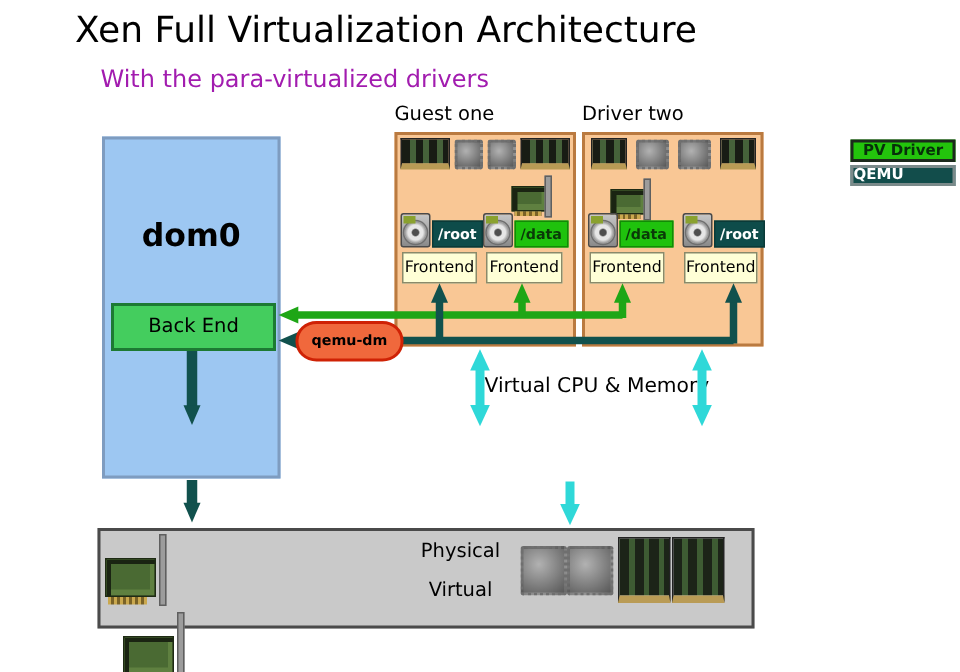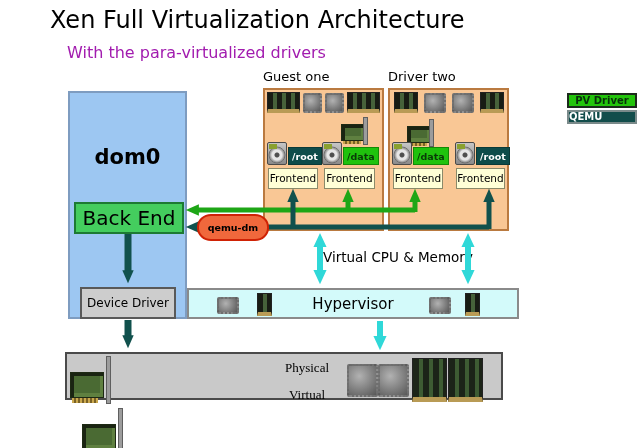--- a/index.html
+++ b/index.html
@@ -17,33 +17,33 @@
     border:2px solid #1c2a1c; font-size:10px; font-weight:bold; color:#07300a;
     text-align:center; line-height:11px; }
   .legend-qemu { left:567px; top:110px; width:70px; height:14px; background:#124d4b;
     border:2px solid #7a8a8a; font-size:10px; font-weight:bold; color:#fff;
     text-align:left; line-height:10px; }
 
   
   .dom0 { left:68px; top:91px; width:119px; height:228px; background:#9dc7f2; border:2px solid #7e9cc0; }
   .dom0-label { left:0; top:52px; width:100%; text-align:center; font-size:21px; font-weight:bold; color:#000; }
   .backend { left:74px; top:202px; width:110px; height:32px; background:#44cd5e; border:2px solid #1d7a33;
-    text-align:center; line-height:28px; font-size:20px; color:#000; z-index:3; }
+    text-align:center; line-height:28px; font-size:13px; color:#000; z-index:3; }
   .device-driver { left:80px; top:287px; width:96px; height:32px; background:#cdcdcd; border:2px solid #595959;
     text-align:center; line-height:28px; font-size:12px; color:#000; z-index:3; }
 
   .guest { top:88px; width:121px; height:143px; background:#f9c795; border:2px solid #ba7a40; z-index:2; }
   .guest1 { left:263px; } .guest2 { left:388px; }
   .guest-title { top:69px; width:121px; text-align:left; font-size:13px; color:#000; }
   .gt1 { left:263px; } .gt2 { left:388px; }
 
   .hypervisor { left:187px; top:288px; width:332px; height:31px; background:#d3fafa; border:2px solid #8a8a8a; z-index:2; }
   .hyp-label { left:0; top:5px; width:100%; text-align:center; font-size:15px; color:#000; }
 
-  .physical { left:65px; top:352px; width:438px; height:48px; background:#c9c9c9; border:2px solid #4a4a4a; z-index:2;font-family:Liberation Serif, serif; }
+  .physical { left:65px; top:352px; width:438px; height:67px; background:#c9c9c9; border:2px solid #4a4a4a; z-index:2; }
   .phys-text { left:198px; top:6px; width:84px; text-align:center; font-size:13px; color:#000; }
   .phys-text div { margin-bottom:11px; }
 
   .qemu-dm { left:197px; top:214px; width:72px; height:27px; border-radius:14px / 13px;
     background:#f0683c; border:2px solid #cf2205; text-align:center; line-height:23px;
     font-size:9.5px; font-weight:bold; color:#000; z-index:6; }
 
   .vcpu-label { left:323px; top:249px; font-size:13.5px; color:#000; z-index:4; }
 
   
@@ -104,21 +104,20 @@
   <div class="abs title">Xen Full Virtualization Architecture</div>
   <div class="abs subtitle">With the para-virtualized drivers</div>
 
   <div class="abs legend-pv">PV Driver</div>
   <div class="abs legend-qemu">QEMU</div>
 
   <div class="abs dom0">
     <div class="abs dom0-label">dom0</div>
   </div>
   <div class="abs backend">Back End</div>
-  <div class="abs device-driver">Device Driver</div>
 
   <div class="abs guest-title gt1">Guest one</div>
   <div class="abs guest-title gt2">Driver two</div>
 
   <div class="abs guest guest1">
     <div class="abs iconrow">
       <span class="ram r4"></span>
       <span class="cpu g"></span>
       <span class="cpu g"></span>
       <span class="ram r4"></span>
@@ -157,27 +156,20 @@
       <span class="mount" data-kind="qemu">/root</span>
     </div>
     <div class="abs frontend" style="left:3px; width:50px;">Frontend</div>
     <div class="abs frontend" style="left:66px; width:49px;">Frontend</div>
   </div>
 
   <div class="abs qemu-dm">qemu-dm</div>
 
   <div class="abs vcpu-label">Virtual CPU &amp; Memory</div>
 
-  <div class="abs hypervisor">
-    <span class="abs cpu mini hyp-cpu1"></span>
-    <span class="abs ram mini hyp-ram1"></span>
-    <div class="abs hyp-label">Hypervisor</div>
-    <span class="abs cpu mini hyp-cpu2"></span>
-    <span class="abs ram mini hyp-ram2"></span>
-  </div>
 
   <div class="abs physical">
     <div class="abs nic lg" style="left:3px; top:2px;">
         <span class="pins"></span>
       </div>
     <div class="abs nic lg" style="left:15px; top:6px;"></div>
 
     <div class="abs phys-text">
       <div>Physical</div>
       <div>Virtual</div>

